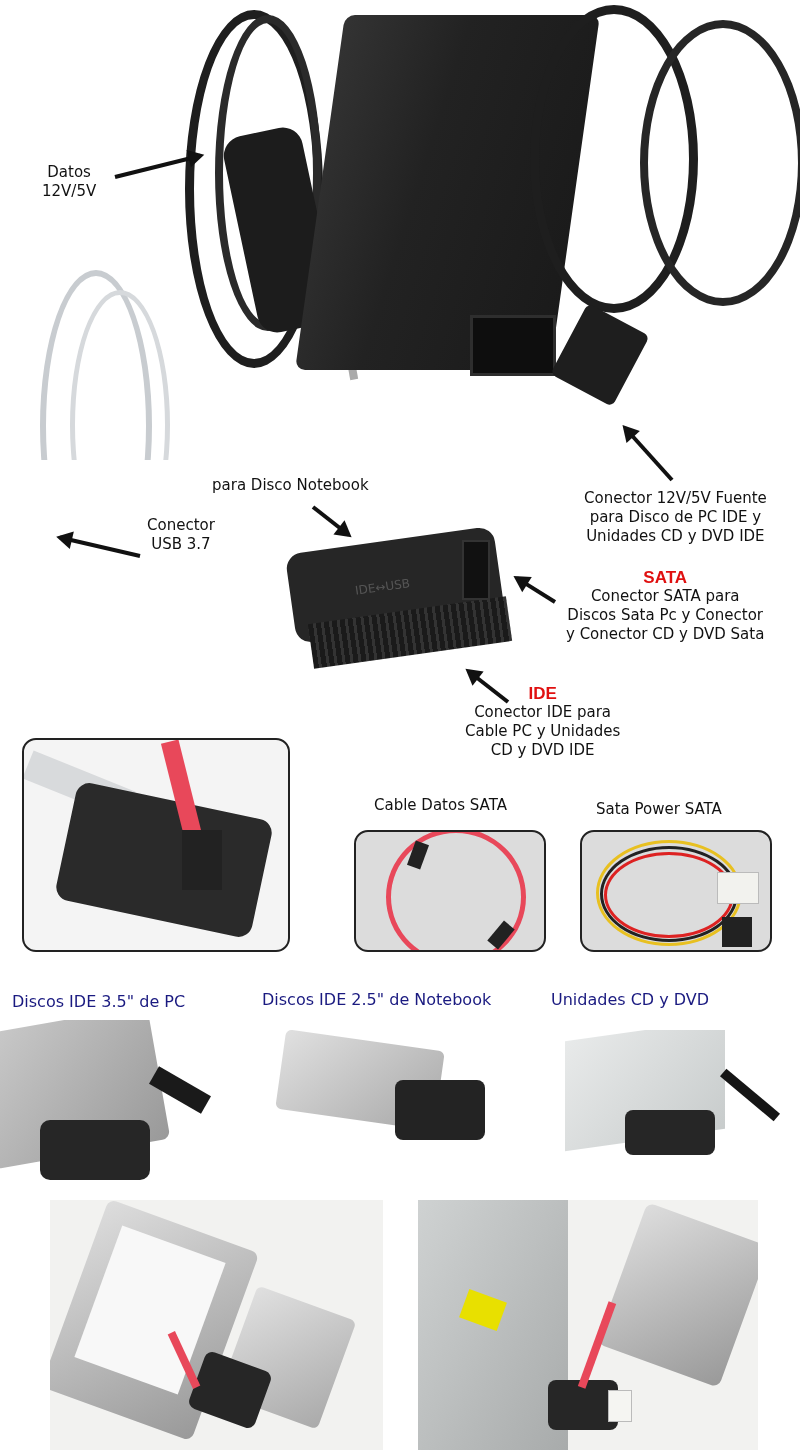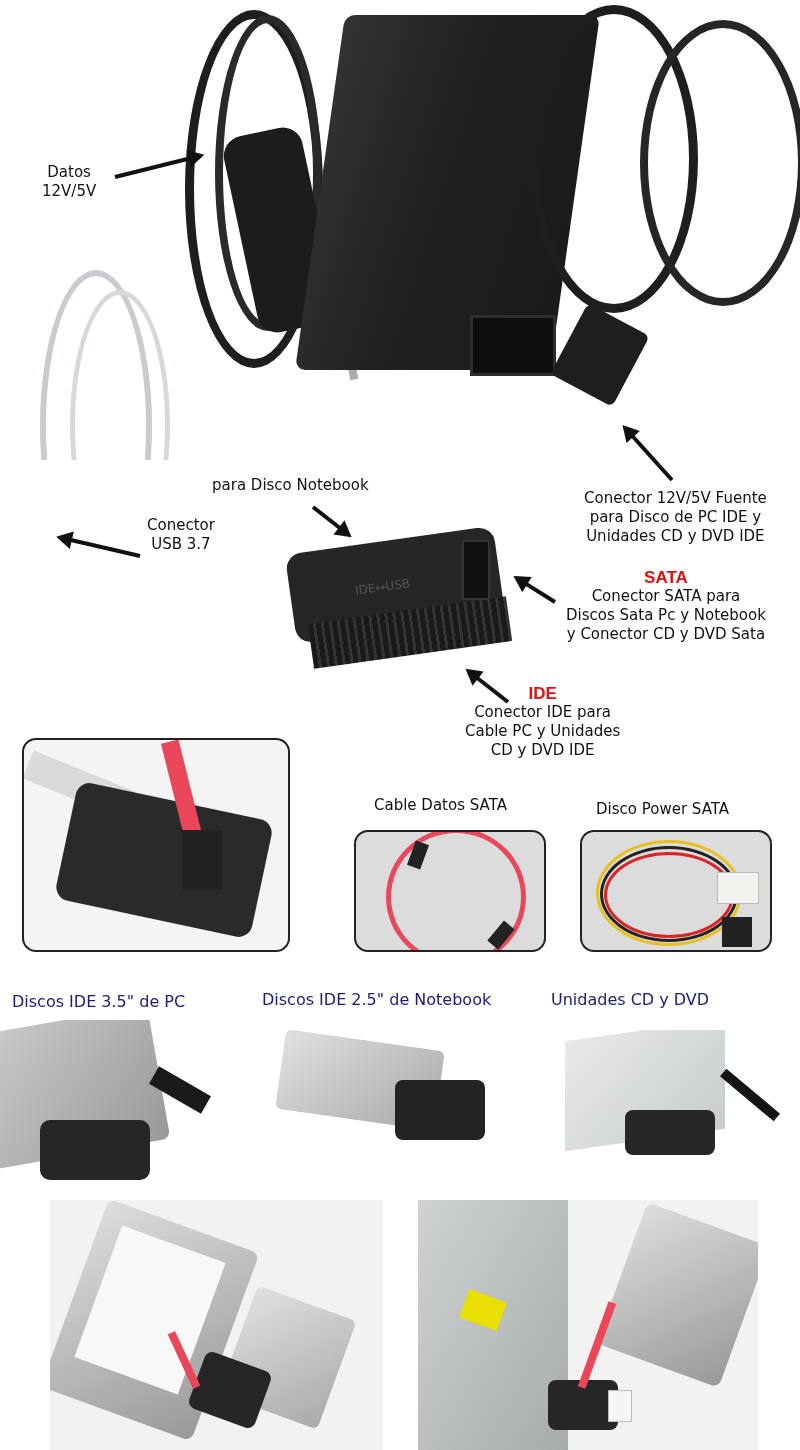--- a/index.html
+++ b/index.html
@@ -61,42 +61,42 @@
 <div class="abs lbl" style="left:584px;top:489px;">
   <div>Conector 12V/5V Fuente</div>
   <div>para Disco de PC IDE y</div>
   <div>Unidades CD y DVD IDE</div>
 </div>
 <div class="arrow" style="left:672px;top:478px;width:70px;transform:rotate(228deg);"></div>
 
 <div class="abs lbl" style="left:566px;top:568px;">
   <div class="red">SATA</div>
   <div>Conector SATA para</div>
-  <div>Discos Sata Pc y Notebook</div>
+  <div>Discos Sata Pc y Conector</div>
   <div>y Conector CD y DVD Sata</div>
 </div>
 <div class="arrow" style="left:555px;top:600px;width:45px;transform:rotate(212deg);"></div>
 
 <div class="abs lbl" style="left:465px;top:684px;">
   <div class="red">IDE</div>
   <div>Conector IDE para</div>
   <div>Cable PC y Unidades</div>
   <div>CD y DVD IDE</div>
 </div>
 <div class="arrow" style="left:508px;top:700px;width:50px;transform:rotate(218deg);"></div>
 
 <div class="panel" style="left:22px;top:738px;width:264px;height:210px;background:#f4f4f4;">
   <div class="abs" style="left:0;top:30px;width:110px;height:30px;background:#d8dadc;transform:rotate(22deg);"></div>
   <div class="abs" style="left:40px;top:60px;width:200px;height:120px;background:#2a2a2a;border-radius:14px;transform:rotate(12deg);"></div>
   <div class="abs" style="left:150px;top:0;width:18px;height:110px;background:#e8485a;transform:rotate(-14deg);"></div>
   <div class="abs" style="left:158px;top:90px;width:40px;height:60px;background:#222;"></div>
 </div>
 
 <div class="abs lbl" style="left:374px;top:796px;">Cable Datos SATA</div>
-<div class="abs lbl" style="left:596px;top:800px;">Disco Power SATA</div>
+<div class="abs lbl" style="left:596px;top:800px;">Sata Power SATA</div>
 
 <div class="panel" style="left:354px;top:830px;width:188px;height:118px;">
   <div class="cable" style="left:30px;top:-4px;width:130px;height:128px;border:5px solid #e8485a;"></div>
   <div class="abs" style="left:55px;top:10px;width:14px;height:26px;background:#222;transform:rotate(20deg);"></div>
   <div class="abs" style="left:138px;top:90px;width:14px;height:26px;background:#222;transform:rotate(40deg);"></div>
 </div>
 
 <div class="panel" style="left:580px;top:830px;width:188px;height:118px;">
   <div class="cable" style="left:14px;top:8px;width:140px;height:100px;border:3px solid #e8c020;"></div>
   <div class="cable" style="left:18px;top:14px;width:132px;height:90px;border:3px solid #222;"></div>

